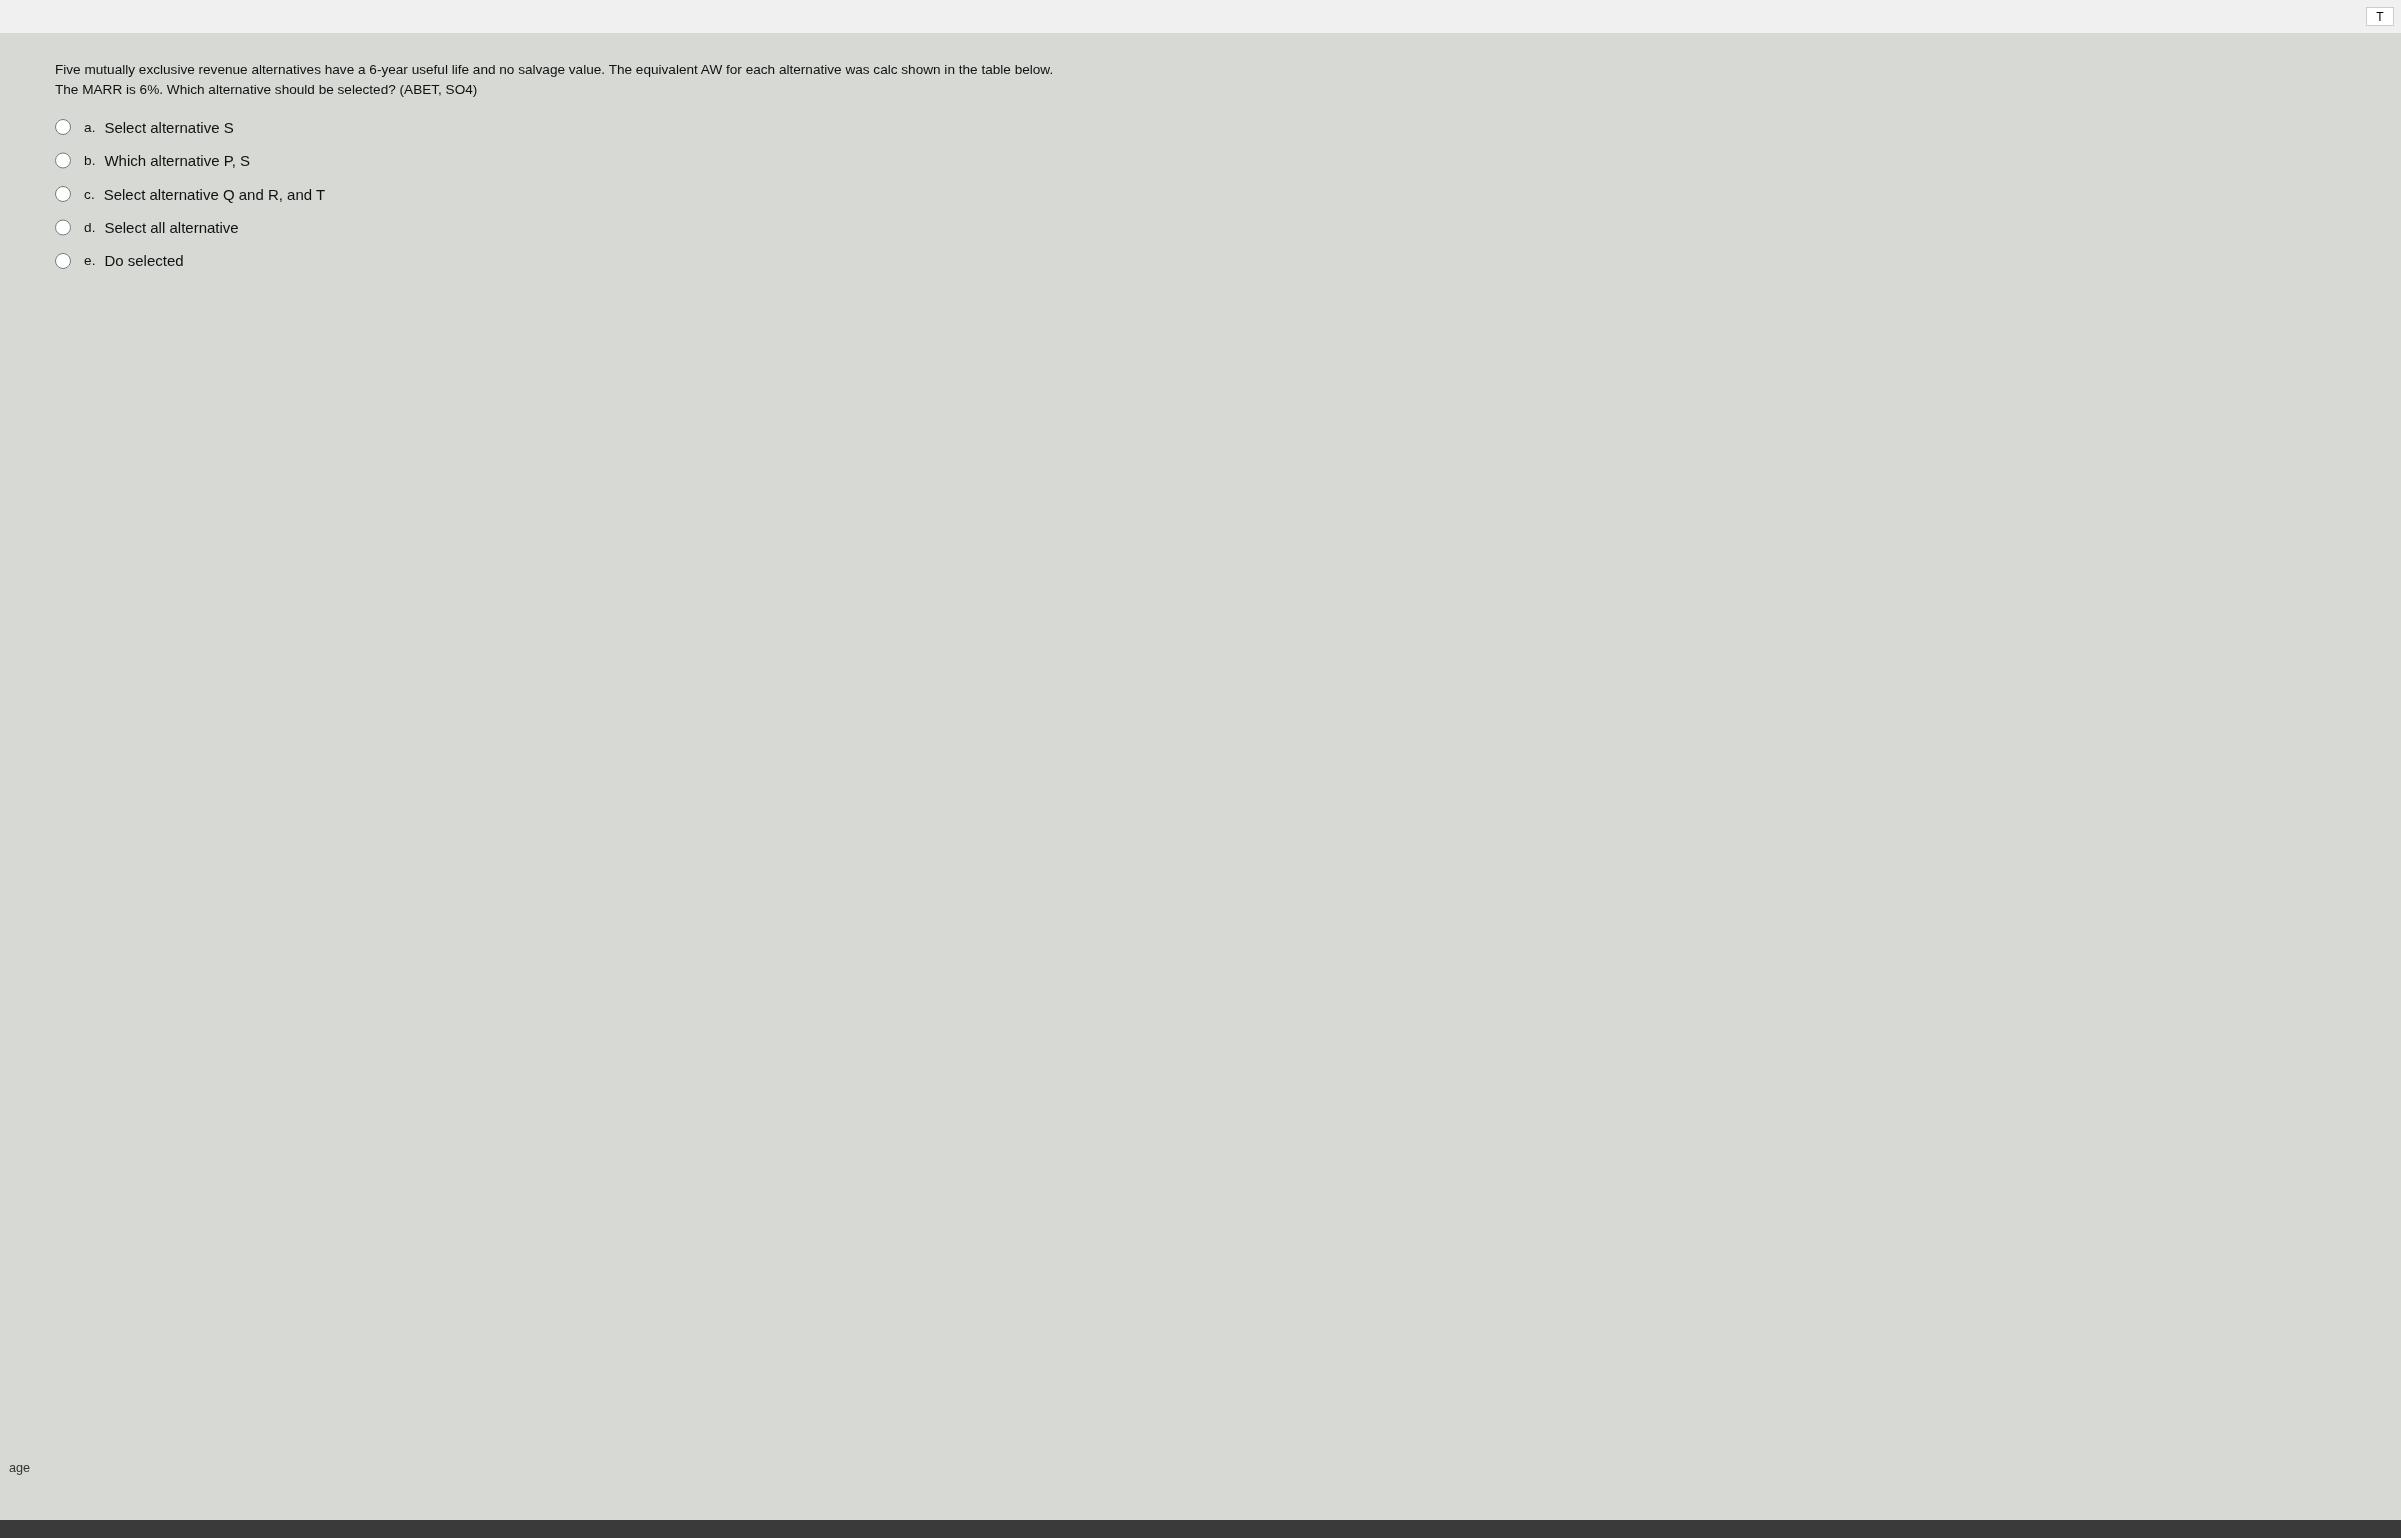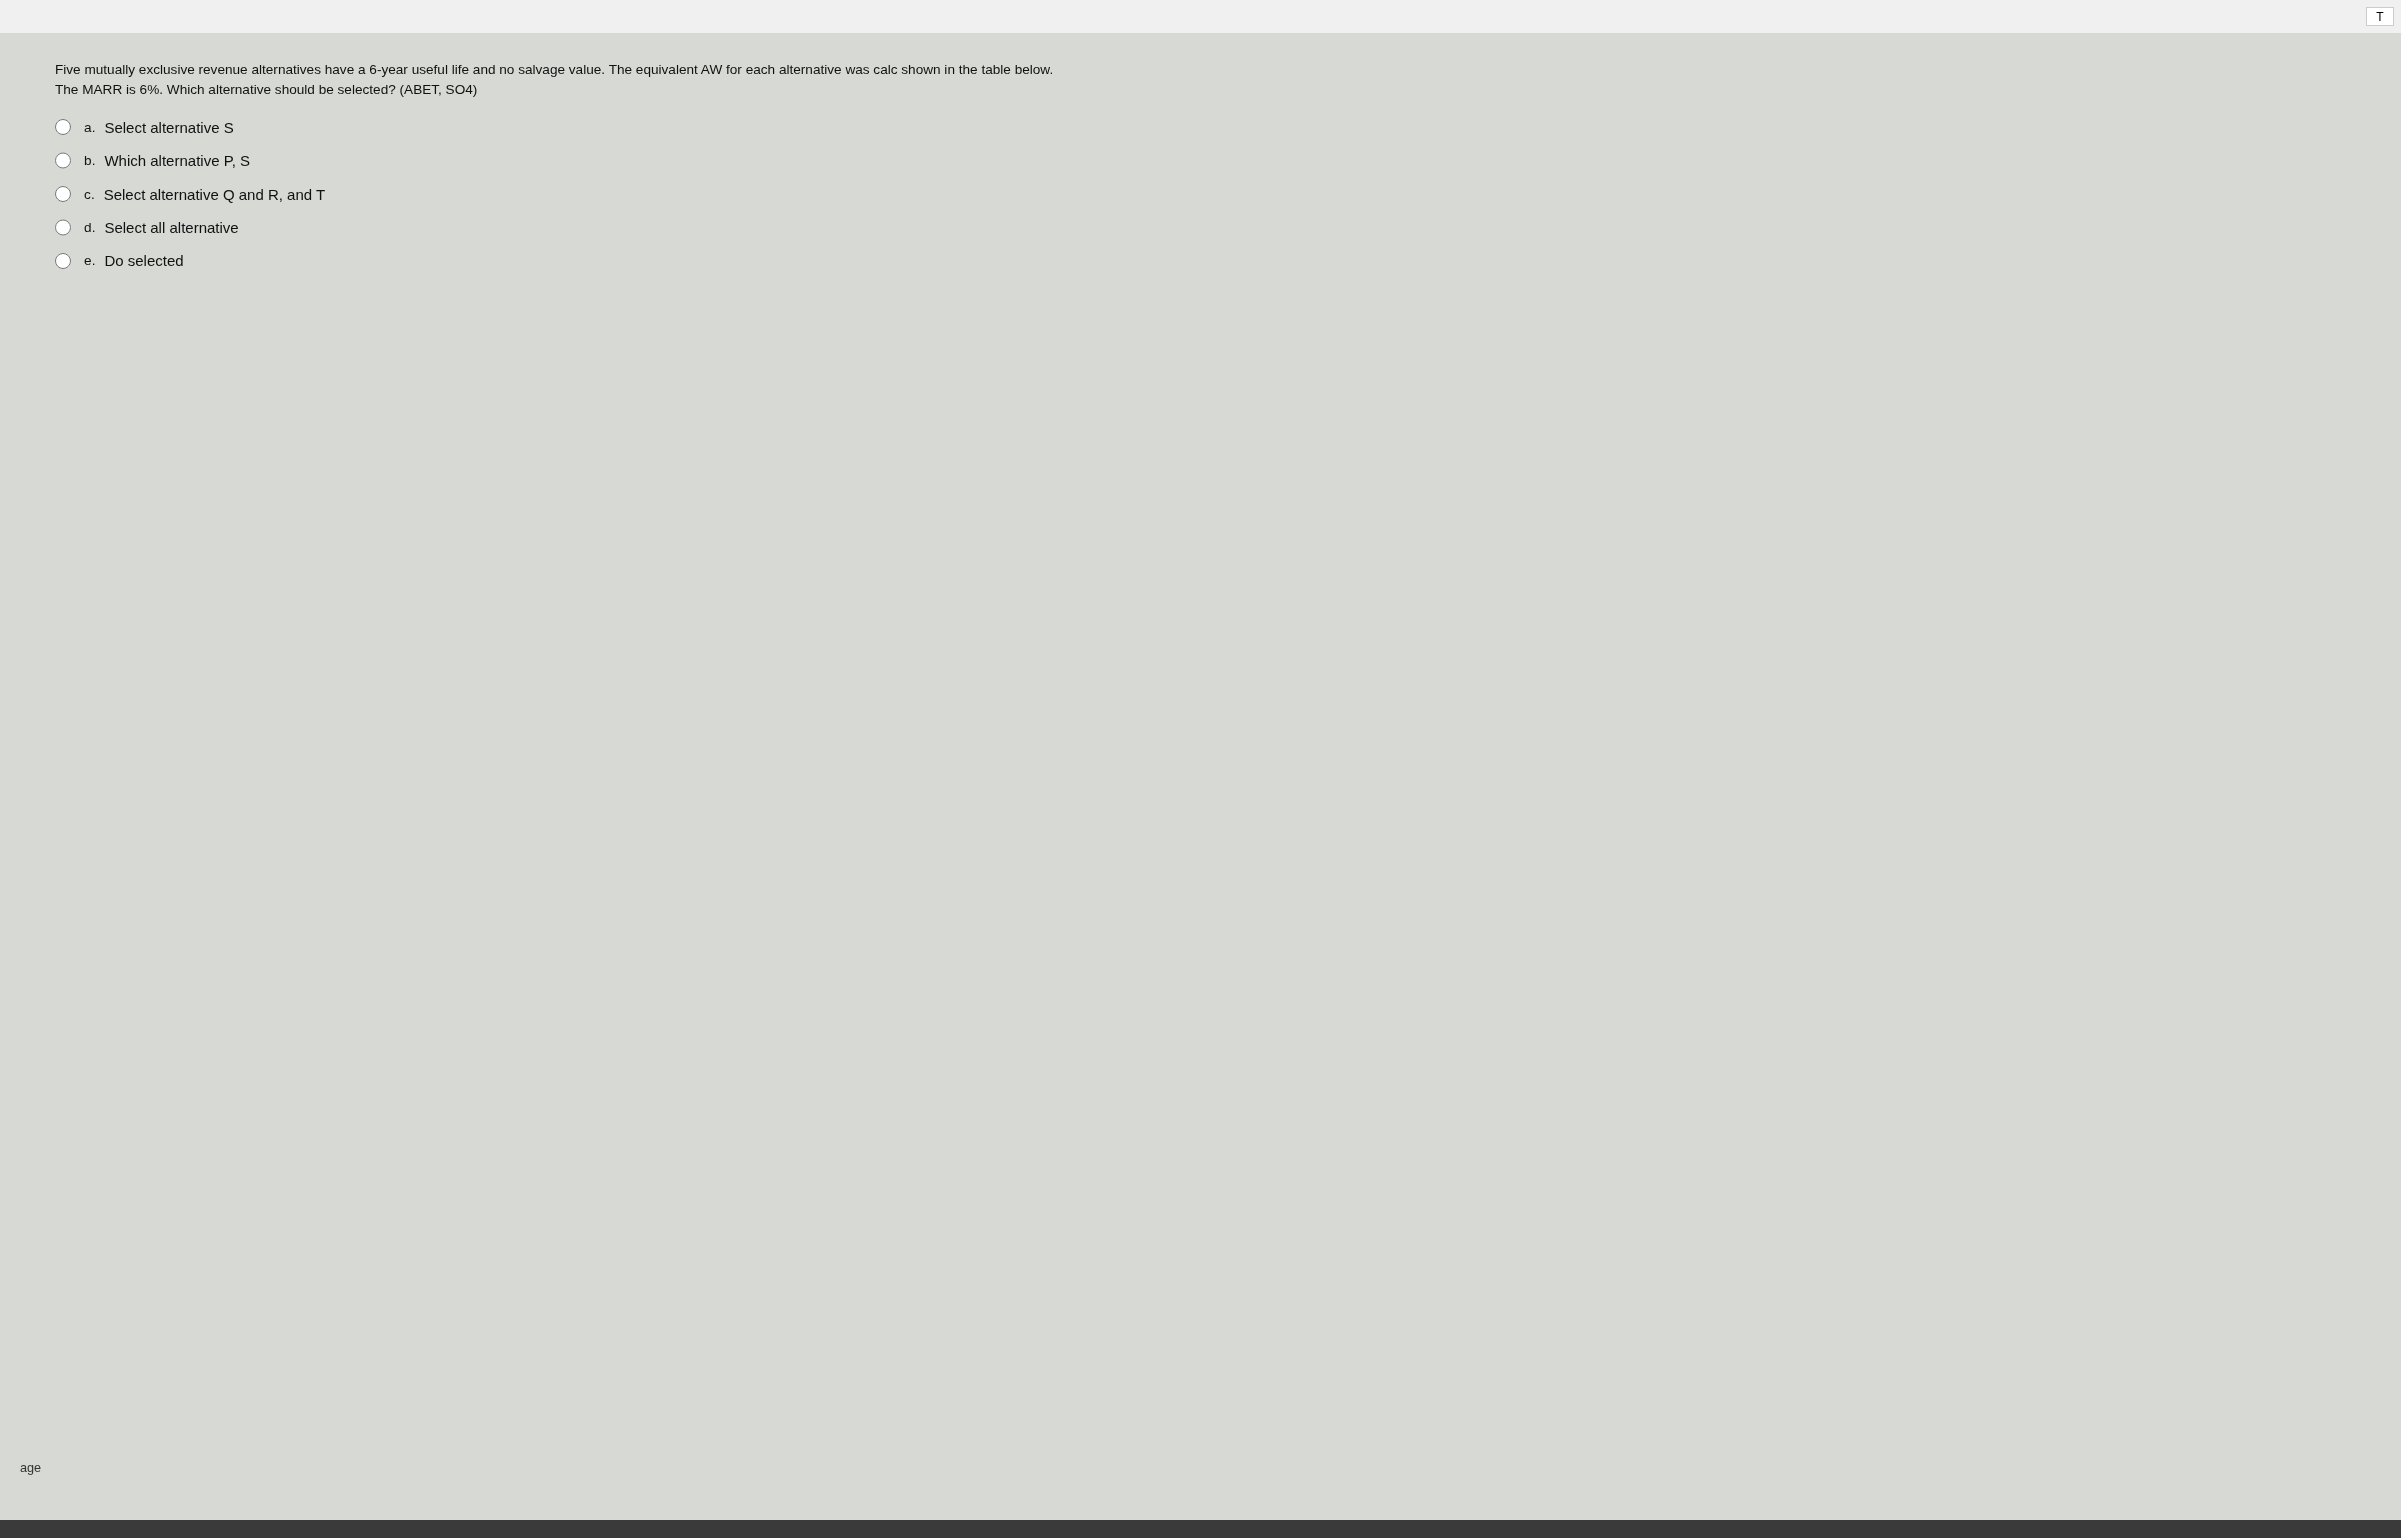--- a/index.html
+++ b/index.html
@@ -107,21 +107,21 @@
     }
 
     .bottom-bar {
       background-color: #3a3a3a;
       height: 18px;
     }
 
     .page-label {
       position: absolute;
       bottom: 45px;
-      left: 20px;
+      left: 9px;
       font-size: 12.7px;
       color: #333;
     }
   </style>
 </head>
 <body>
 
 <div class="top-bar">
   <button class="top-bar-btn">T</button>
 </div>

